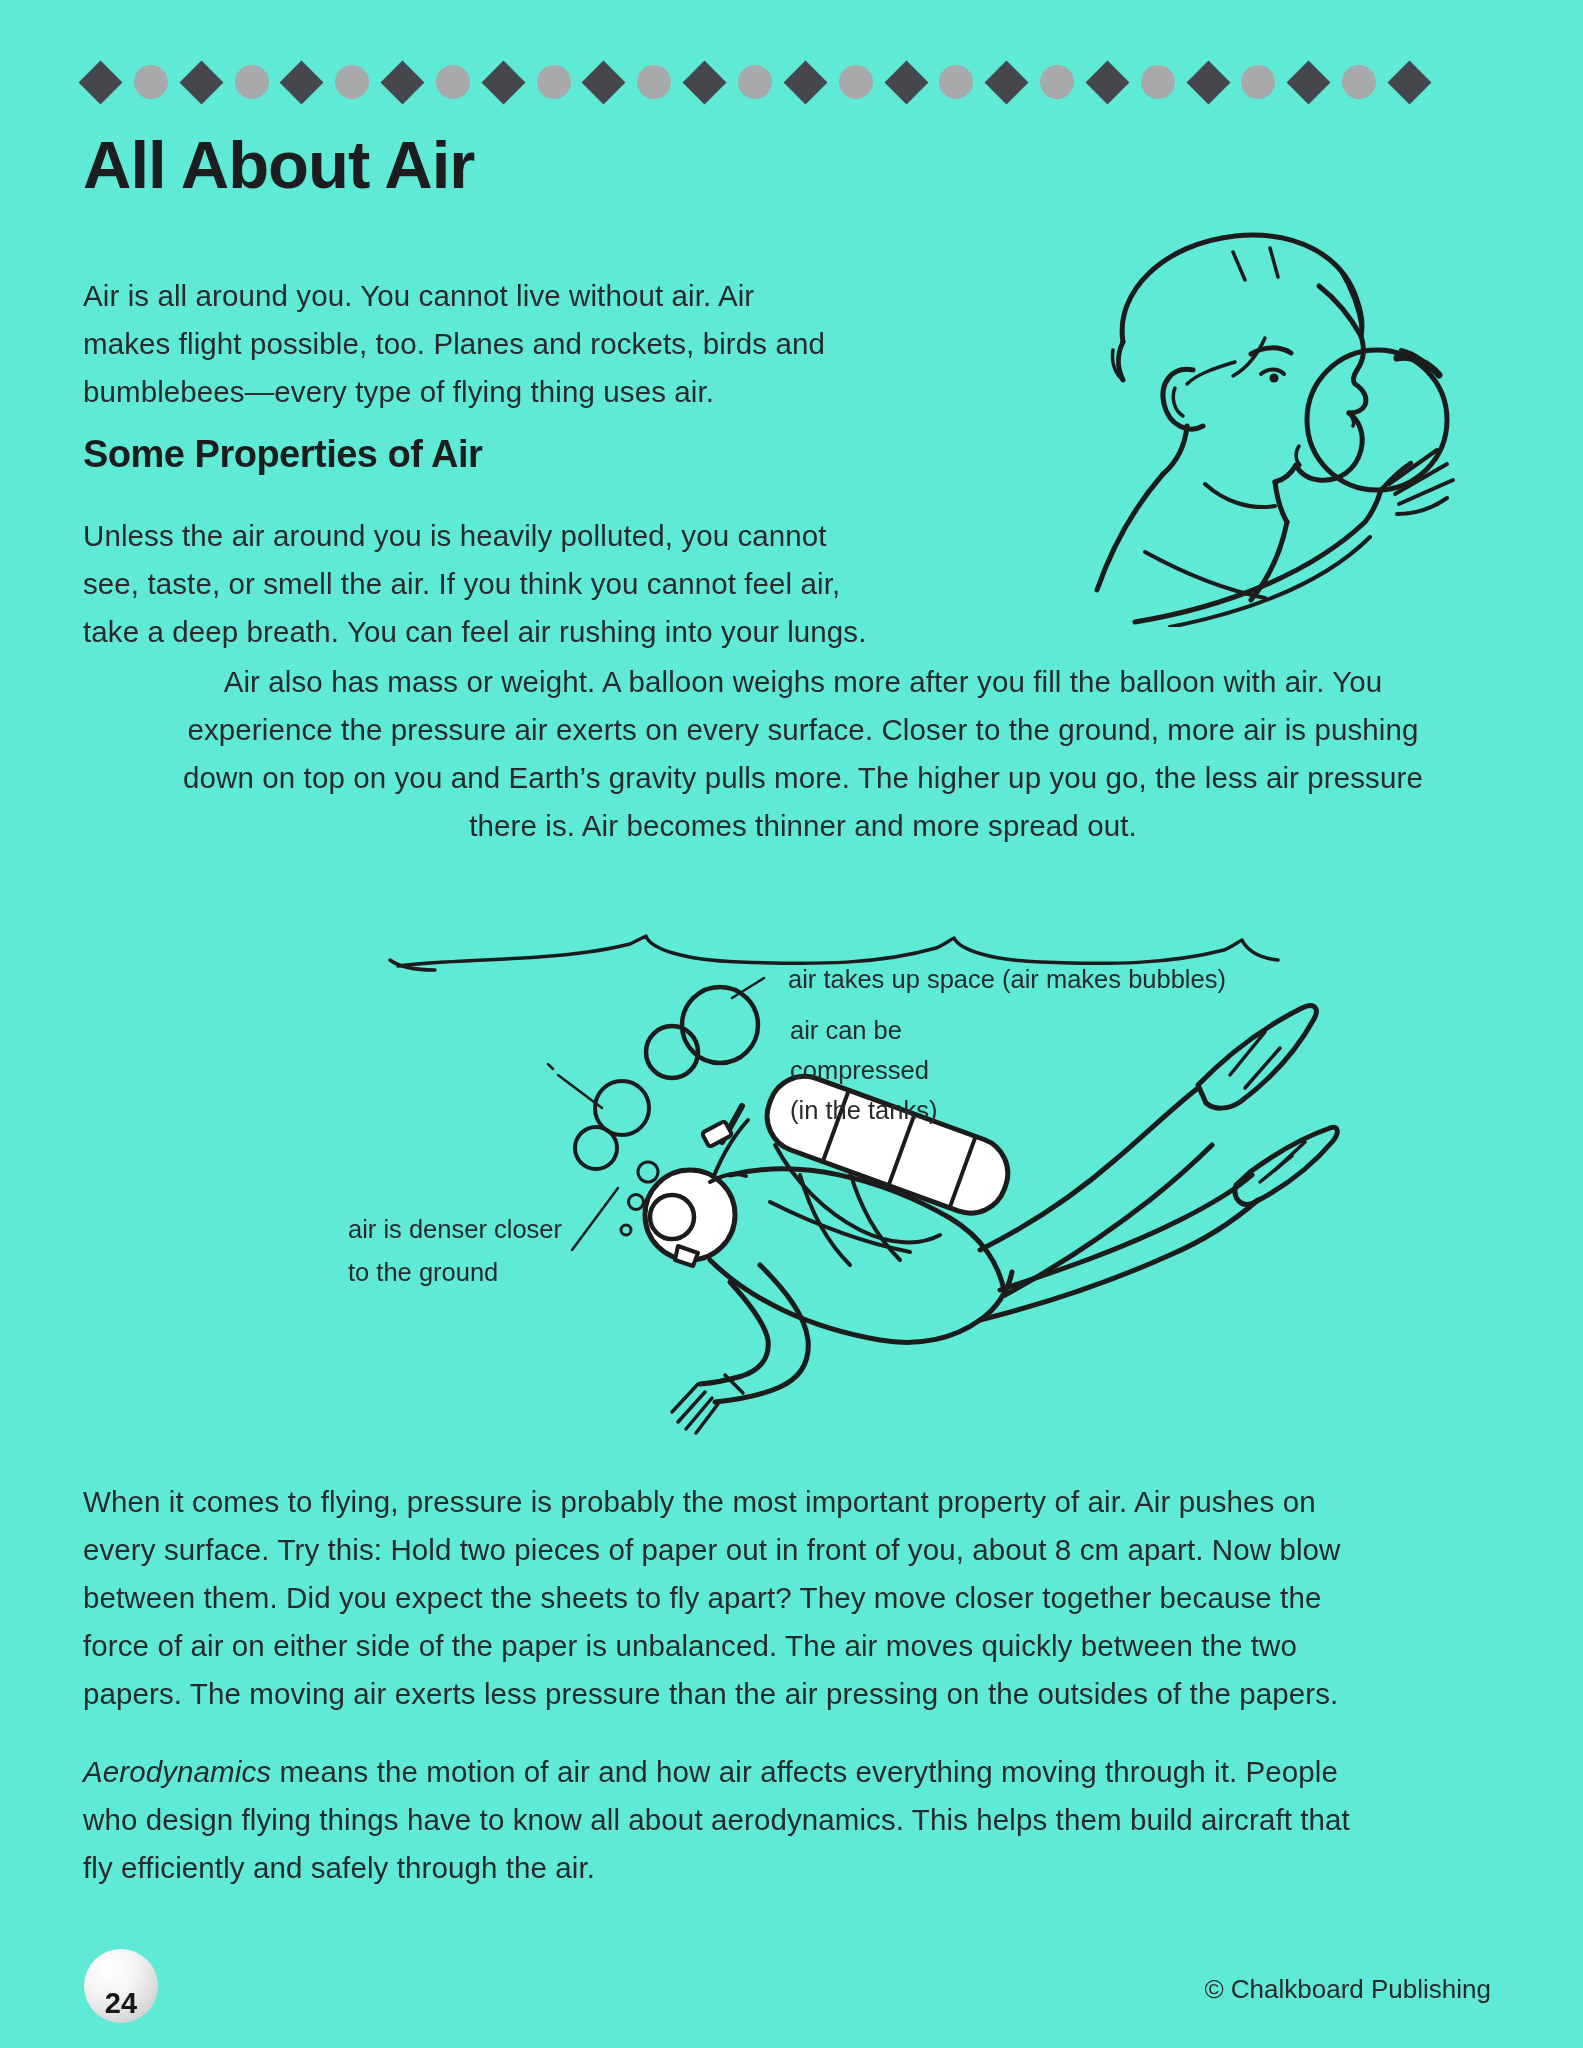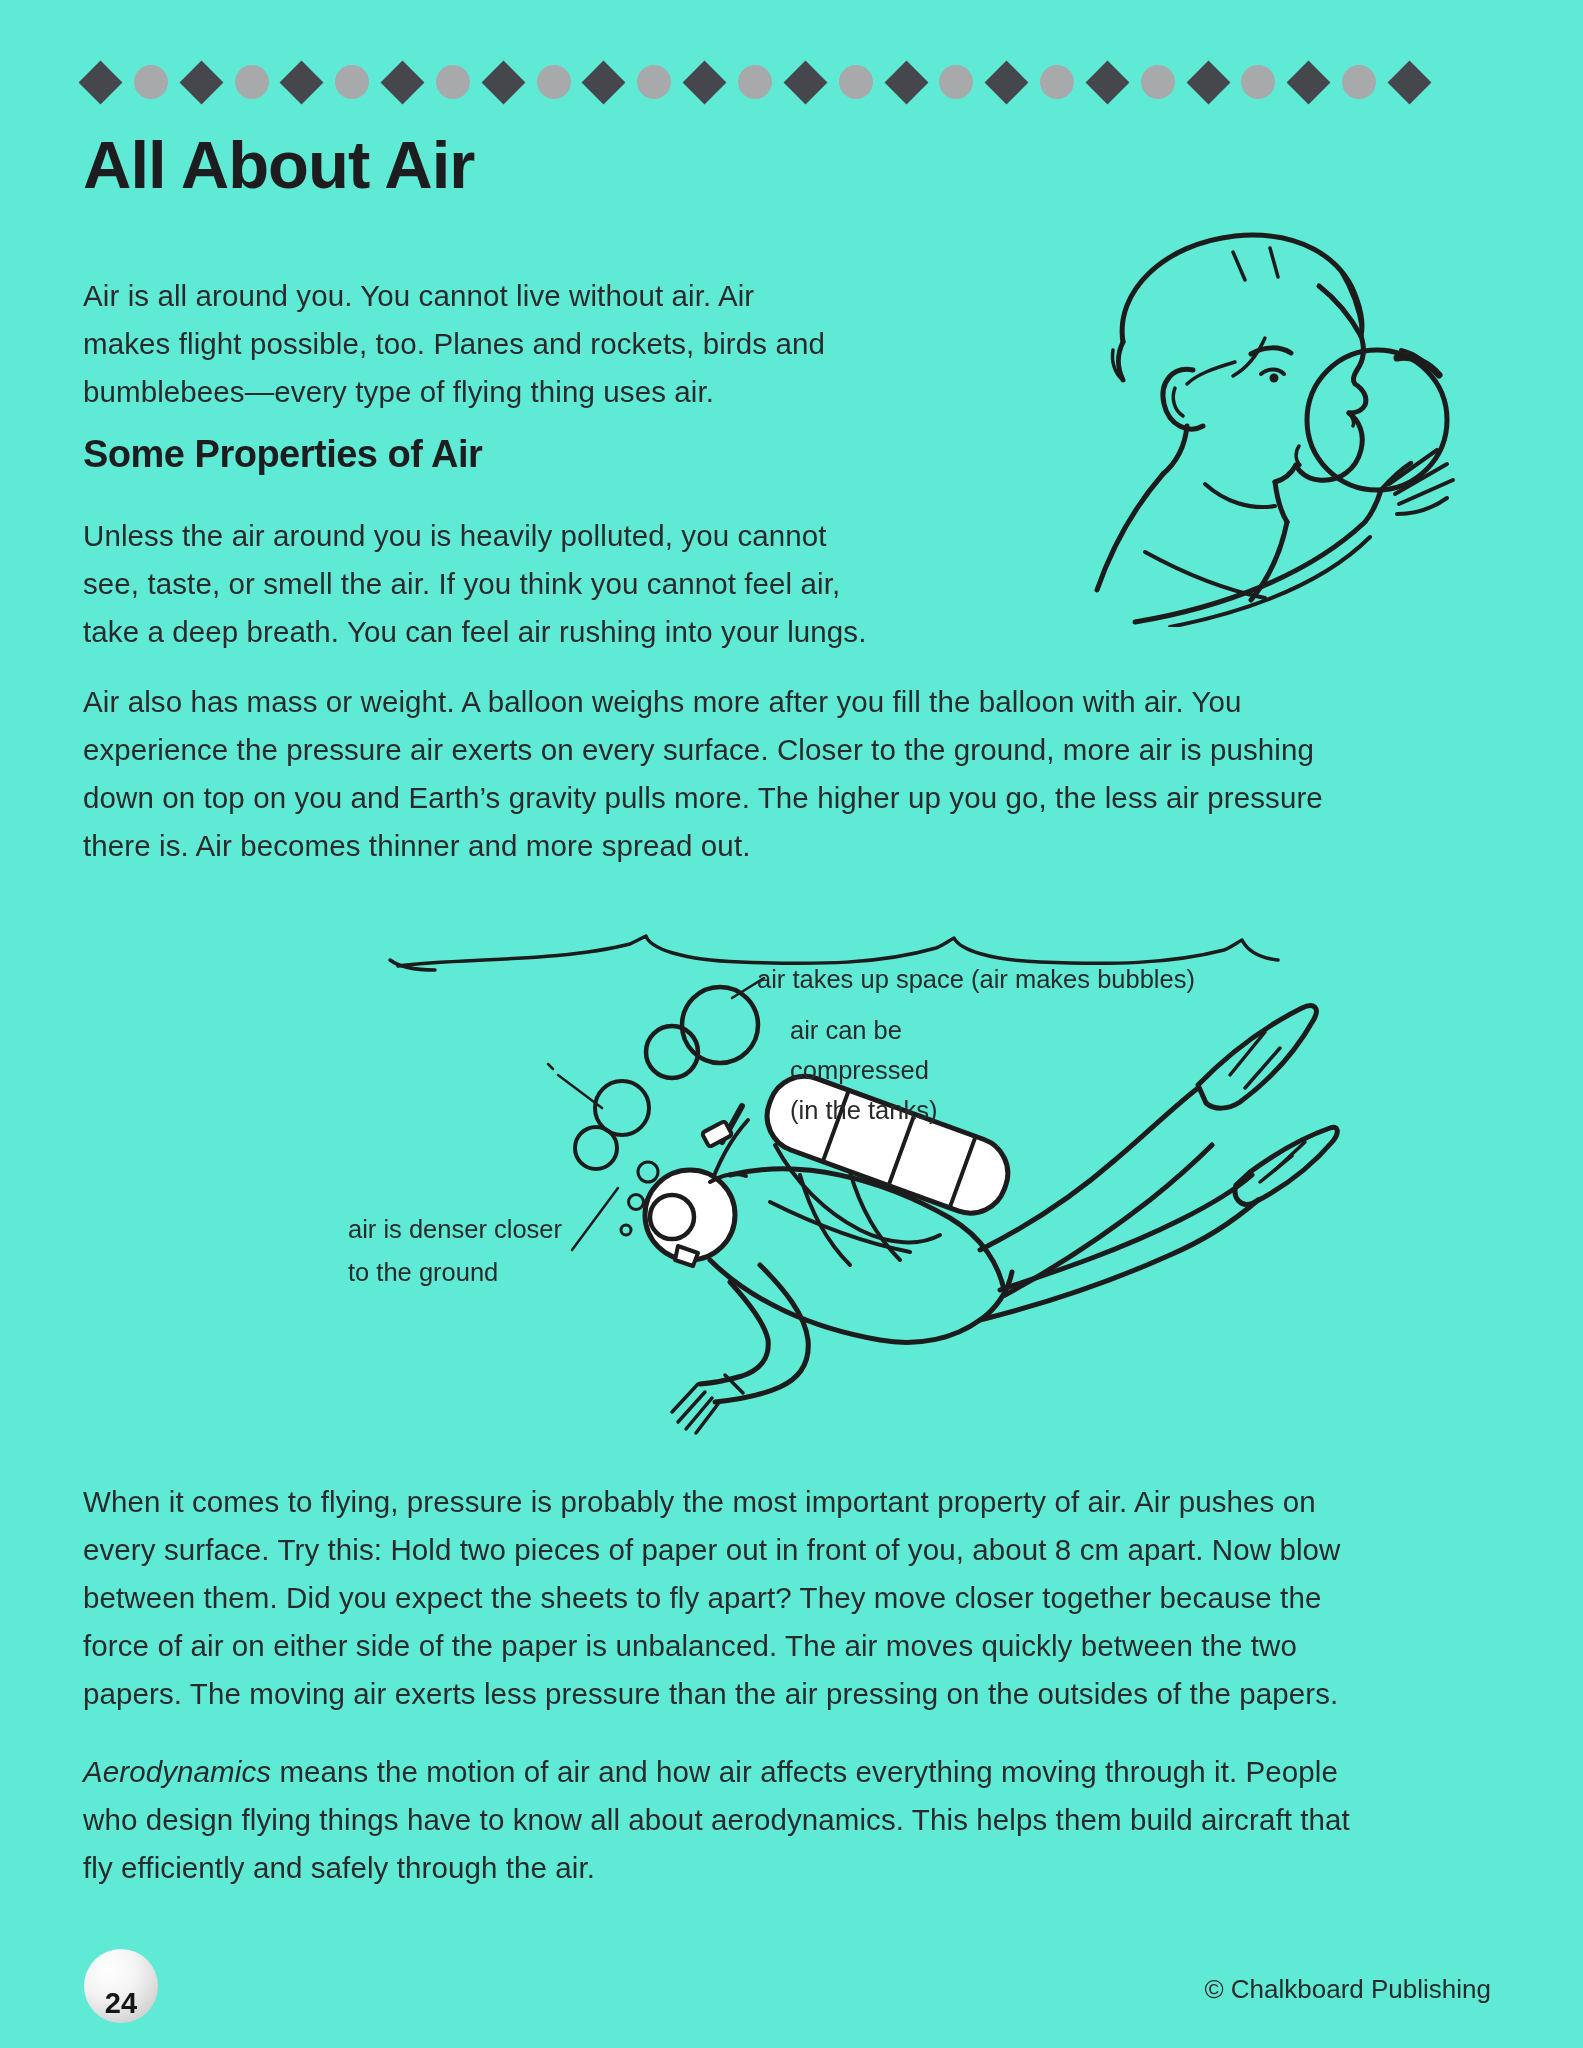--- a/index.html
+++ b/index.html
@@ -135,21 +135,21 @@
       <path d="M312,292 C330,292 348,286 362,276" stroke-width="4"></path>
     </g>
   </svg>
 
   <h2 class="section-heading">Some Properties of Air</h2>
 
   <p class="body-text" style="left:83px;top:512px;width:940px;">Unless the air around you is heavily polluted, you cannot
 see, taste, or smell the air. If you think you cannot feel air,
 take a deep breath. You can feel air rushing into your lungs.</p>
 
-  <p class="body-text" style="left:83px;top:678px;width:1440px;">Air also has mass or weight. A balloon weighs more after you fill the balloon with air. You
+  <p class="body-text" style="left:83px;top:658px;width:1440px;text-align:center;">Air also has mass or weight. A balloon weighs more after you fill the balloon with air. You
 experience the pressure air exerts on every surface. Closer to the ground, more air is pushing
 down on top on you and Earth’s gravity pulls more. The higher up you go, the less air pressure
 there is. Air becomes thinner and more spread out.</p>
 
   <svg style="position:absolute;left:380px;top:920px;" width="960" height="540" viewBox="0 0 960 540">
 
     <g class="sketch" stroke-width="3.5">
       <path d="M10,40 C18,46 32,50 55,50"></path>
       <path d="M18,46 C80,38 180,42 250,24 C256,21 262,18 266,16 C270,28 300,40 360,42 C440,45 500,44 556,28 C562,26 570,20 574,18 C580,30 610,40 660,42 C730,45 790,44 844,30 C850,28 858,22 862,20 C868,32 880,38 898,40"></path>
     </g>
@@ -217,21 +217,21 @@
       <path d="M380,345 C405,370 425,395 428,420 C430,442 420,458 400,467 C380,476 355,480 335,482"></path>
       <path d="M350,362 C370,384 385,404 388,420 C390,438 380,450 362,456 C345,461 332,463 320,464"></path>
       <path d="M345,455 L363,473" stroke-width="3.5"></path>
       <path d="M318,464 L292,492" stroke-width="3.5"></path>
       <path d="M325,472 L298,502" stroke-width="3.5"></path>
       <path d="M332,478 L306,509" stroke-width="3.5"></path>
       <path d="M338,484 L316,513" stroke-width="3.5"></path>
     </g>
   </svg>
 
-  <p class="diagram-label" style="left:757px;top:962px;">air takes up space (air makes bubbles)</p>
+  <p class="diagram-label" style="left:788px;top:962px;">air takes up space (air makes bubbles)</p>
   <p class="diagram-label" style="left:790px;top:1010px;line-height:40px;">air can be
 compressed
 (in the tanks)</p>
   <p class="diagram-label" style="left:348px;top:1208px;line-height:43px;">air is denser closer
 to the ground</p>
 
   <p class="body-text" style="left:83px;top:1478px;width:1450px;">When it comes to flying, pressure is probably the most important property of air. Air pushes on
 every surface. Try this: Hold two pieces of paper out in front of you, about 8 cm apart. Now blow
 between them. Did you expect the sheets to fly apart? They move closer together because the
 force of air on either side of the paper is unbalanced. The air moves quickly between the two

